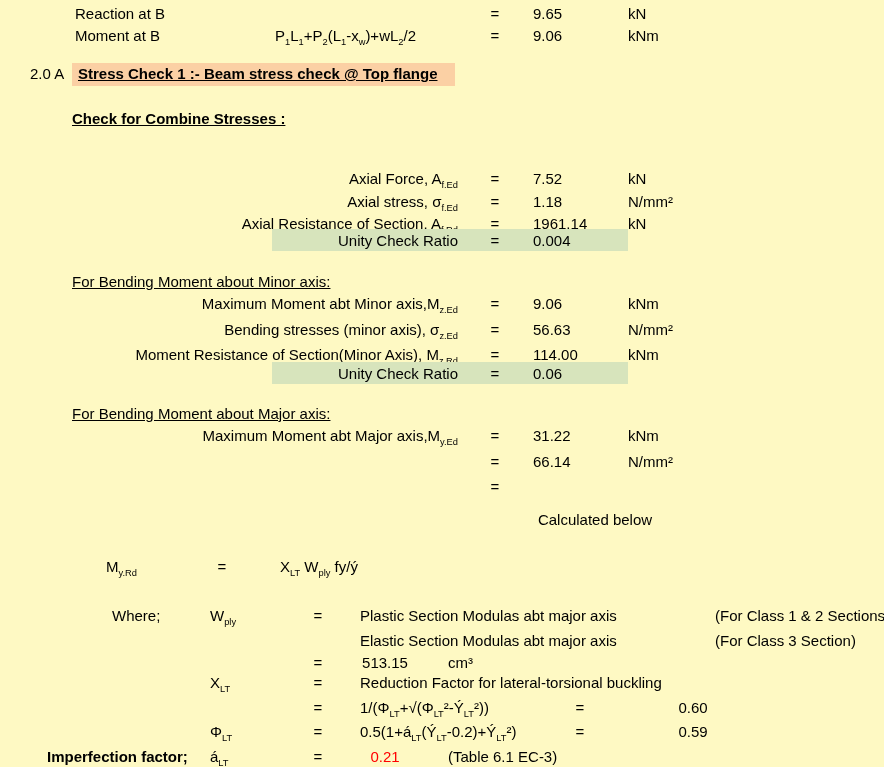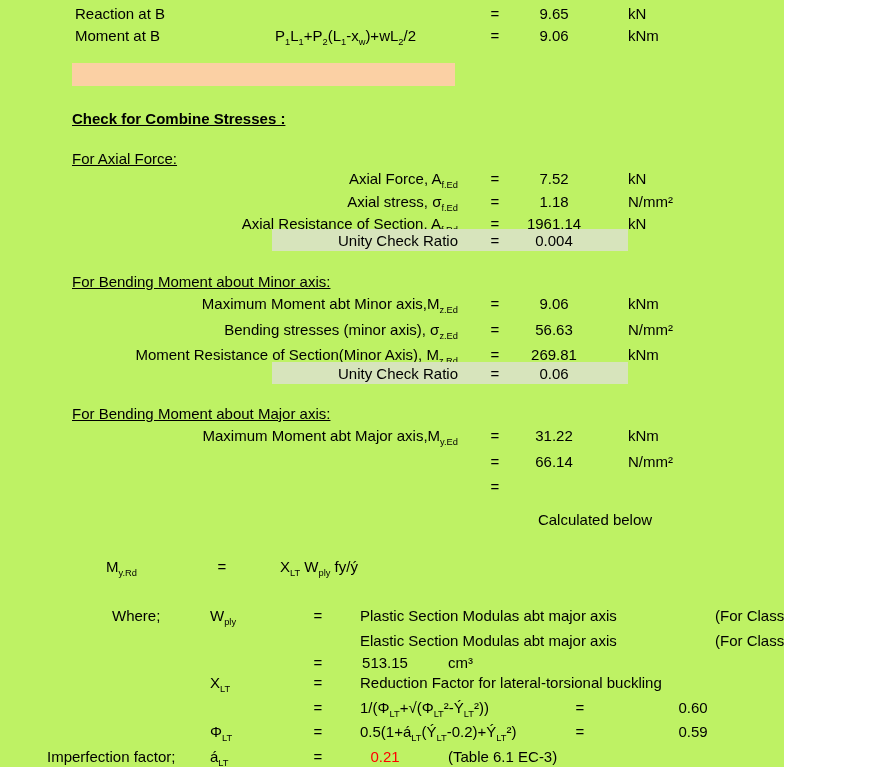--- a/index.html
+++ b/index.html
@@ -1,39 +1,39 @@
 <!DOCTYPE html>
 <html style="--page_bg: #FFFFFF; --header_highlight: #FBD0A4; --check_highlight: #D7E4BC; --value_red: #FF0000; --text: #000000;"><head>
 <meta charset="utf-8">
 <style>
   html,body{margin:0;padding:0;background:#fff;}
   .sheet{
-    position:relative;width:784px;height:767px;background:#bef264;
+    position:relative;width:884px;height:767px;background:#fef9c3;
     font-family:"Liberation Sans",sans-serif;font-size:15px;color:#000;
     overflow:hidden;
   }
   .row{position:absolute;left:0;width:884px;height:20px;white-space:nowrap;}
   .row span{position:absolute;top:0;white-space:nowrap;}
   sub{font-size:0.62em;line-height:0;}
   
   .col-tlabel{left:75px;}
   .col-formula{left:275px;}
   .col-label{left:90px;width:368px;text-align:right;}
   .col-eq{left:481px;width:28px;text-align:center;}
-  .col-val{left:517px;width:74px;text-align:center;}
+  .col-val{left:533px;width:74px;text-align:left;}
   .col-unit{left:628px;}
   .col-calc{left:520px;width:150px;text-align:center;margin-top:33px;}
   .col-head{left:72px;}
   .col-secnum{left:30px;}
   .col-ref{left:713px;}
   .col-mysym{left:106px;}
   .col-meq{left:208px;width:28px;text-align:center;}
   .col-mexpr{left:280px;}
   .col-where{left:112px;}
-  .col-prefix{left:47px;}
+  .col-prefix{left:47px;font-weight:bold;}
   .col-sym{left:210px;}
   .col-eq2{left:304px;width:28px;text-align:center;}
   .col-desc{left:360px;}
   .col-note{left:715px;}
   .col-val2{left:340px;width:90px;text-align:center;}
   .col-unit2{left:448px;}
   .col-eqB{left:566px;width:28px;text-align:center;}
   .col-valB{left:658px;width:70px;text-align:center;}
   
   .bold{font-weight:bold;}
@@ -56,28 +56,29 @@
   </div>
   <div class="row" style="top:27px">
     <span class="col-tlabel">Moment at B</span>
     <span class="col-formula">P<sub>1</sub>L<sub>1</sub>+P<sub>2</sub>(L<sub>1</sub>-x<sub>w</sub>)+wL<sub>2</sub>/2</span>
     <span class="col-eq">=</span>
     <span class="col-val">9.06</span>
     <span class="col-unit">kNm</span>
   </div>
 
   <div class="band band-orange"></div>
+  <div class="row" style="top:65px">
+    <span class="col-secnum">2.0 A</span>
+    <span class="bold ul" style="left:78px">Stress Check 1 :- Beam stress check @ Top flange</span>
+  </div>
 
   <div class="row" style="top:110px">
     <span class="col-head bold ul">Check for Combine Stresses :</span>
   </div>
 
-  <div class="row" style="top:150px">
-    <span class="col-head ul">For Axial Force:</span>
-  </div>
   <div class="row" style="top:170px">
     <span class="col-label">Axial Force, A<sub>f.Ed</sub></span>
     <span class="col-eq">=</span>
     <span class="col-val">7.52</span>
     <span class="col-unit">kN</span>
   </div>
   <div class="row" style="top:193px">
     <span class="col-label">Axial stress, σ<sub>f.Ed</sub></span>
     <span class="col-eq">=</span>
     <span class="col-val">1.18</span>
@@ -107,21 +108,21 @@
   </div>
   <div class="row" style="top:321px">
     <span class="col-label">Bending stresses (minor axis), σ<sub>z.Ed</sub></span>
     <span class="col-eq">=</span>
     <span class="col-val">56.63</span>
     <span class="col-unit">N/mm²</span>
   </div>
   <div class="row" style="top:346px">
     <span class="col-label">Moment Resistance of Section(Minor Axis), M<sub>z.Rd</sub></span>
     <span class="col-eq">=</span>
-    <span class="col-val">269.81</span>
+    <span class="col-val">114.00</span>
     <span class="col-unit">kNm</span>
   </div>
   <div class="band band-green" style="top:362px"></div>
   <div class="row" style="top:365px">
     <span class="col-label">Unity Check Ratio</span>
     <span class="col-eq">=</span>
     <span class="col-val">0.06</span>
   </div>
 
   <div class="row" style="top:405px">

